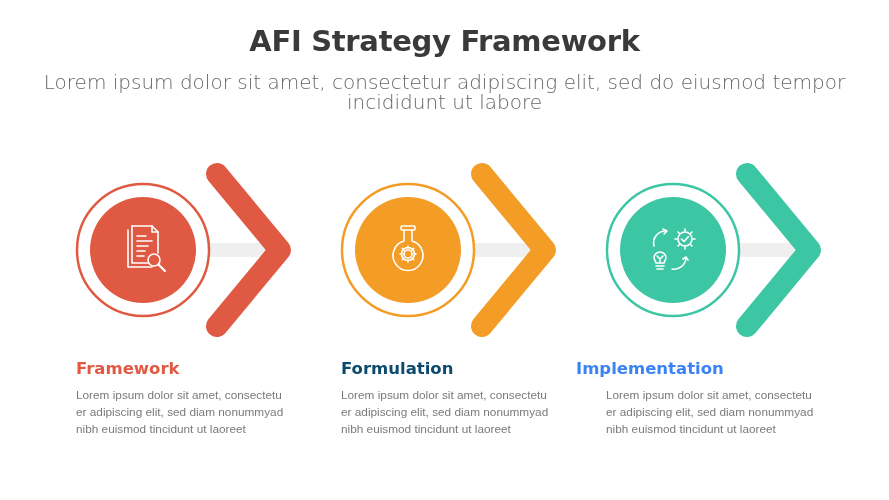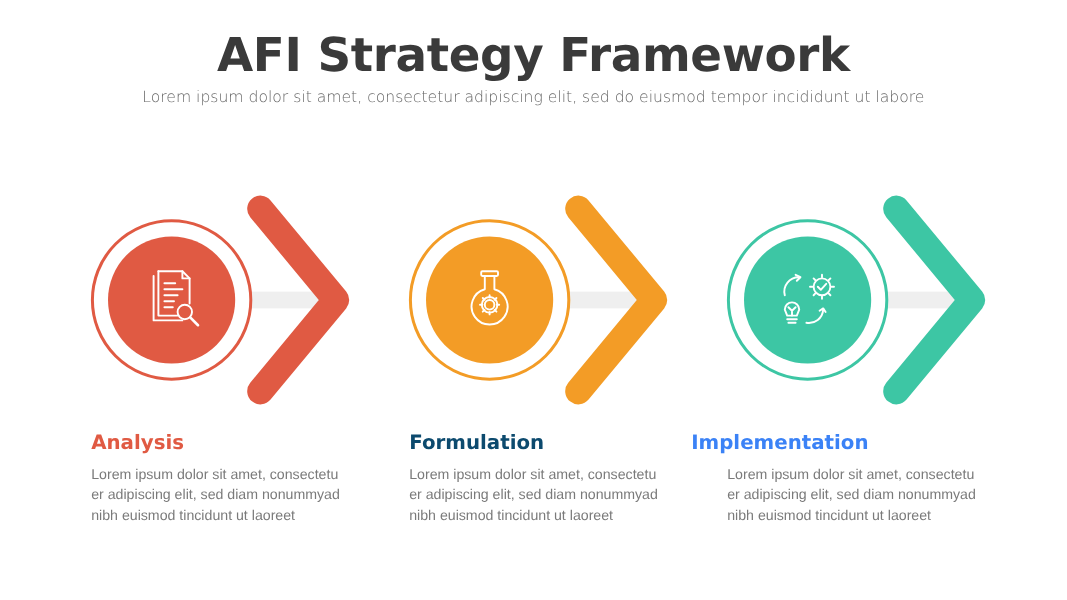--- a/index.html
+++ b/index.html
@@ -1,18 +1,18 @@
 <!DOCTYPE html>
 <html><head>
 <meta charset="utf-8">
 <style>
   html, body { margin:0; padding:0; }
   body { width:889px; height:500px; background:#ffffff; position:relative; overflow:hidden; font-family:"Liberation Sans", sans-serif; }
-  .title { position:absolute; top:24px; left:0; width:889px; text-align:center; font-size:39px; font-weight:bold; color:#3a3a3a; font-family:"DejaVu Sans", sans-serif; letter-spacing:-0.3px; }
-  .subtitle { position:absolute; top:72px; left:30px; width:829px; text-align:center; font-size:13px; line-height:20px; color:#666666; font-family:"DejaVu Sans", sans-serif; font-weight:300; }
+  .title { position:absolute; top:24px; left:0; width:889px; text-align:center; font-size:29px; font-weight:bold; color:#3a3a3a; font-family:"DejaVu Sans", sans-serif; letter-spacing:-0.3px; }
+  .subtitle { position:absolute; top:72px; left:30px; width:829px; text-align:center; font-size:20px; line-height:20px; color:#666666; font-family:"DejaVu Sans", sans-serif; font-weight:300; }
   .item-svg { position:absolute; top:150px; width:260px; height:200px; }
   .item-title { position:absolute; top:359px; font-size:16.5px; font-weight:bold; font-family:"DejaVu Sans", sans-serif; }
   .item-desc { position:absolute; top:387px; width:220px; font-size:11.8px; line-height:17px; color:#7a7a7a; font-family:"Liberation Sans", sans-serif; }
 </style>
 </head>
 <body>
 
 <div class="title">AFI Strategy Framework</div>
 <div class="subtitle">
   <div>Lorem ipsum dolor sit amet, consectetur adipiscing elit, sed do eiusmod tempor incididunt ut labore</div>
@@ -31,21 +31,21 @@
       <path d="M82,76 L82,82 L88,82"></path>
       <line x1="67" y1="86" x2="76" y2="86"></line>
       <line x1="67" y1="91" x2="82" y2="91"></line>
       <line x1="67" y1="96" x2="78" y2="96"></line>
       <line x1="67" y1="101" x2="75" y2="101"></line>
       <line x1="67" y1="106" x2="74" y2="106"></line>
       <circle cx="84" cy="110" r="6"></circle>
       <line x1="88.5" y1="114.5" x2="95" y2="121" stroke-width="2.2"></line>
     </g>
   </svg>
-  <div class="item-title" style="left:76px; color:#e05a43;">Analysis</div>
+  <div class="item-title" style="left:76px; color:#e05a43;">Framework</div>
   <div class="item-desc" style="left:76px;">
     <div>Lorem ipsum dolor sit amet, consectetu</div>
     <div>er adipiscing elit, sed diam nonummyad</div>
     <div>nibh euismod tincidunt ut laoreet</div>
   </div>
 </div>
 
 <div>
   <svg class="item-svg" style="left:335px;" viewBox="0 0 260 200">
     <rect x="120" y="93" width="95" height="14" fill="#efefef"></rect>

